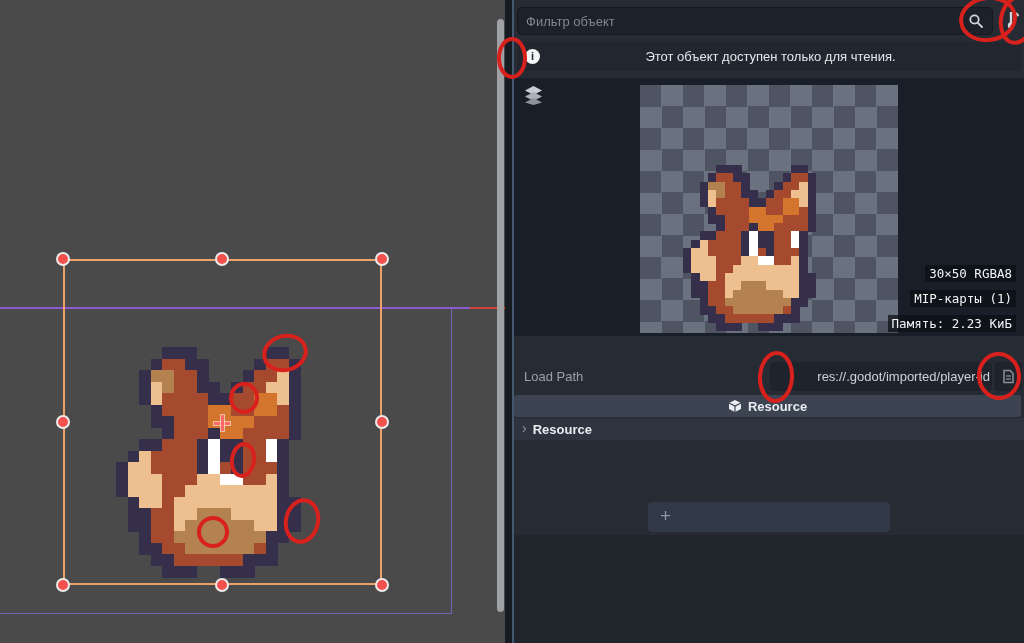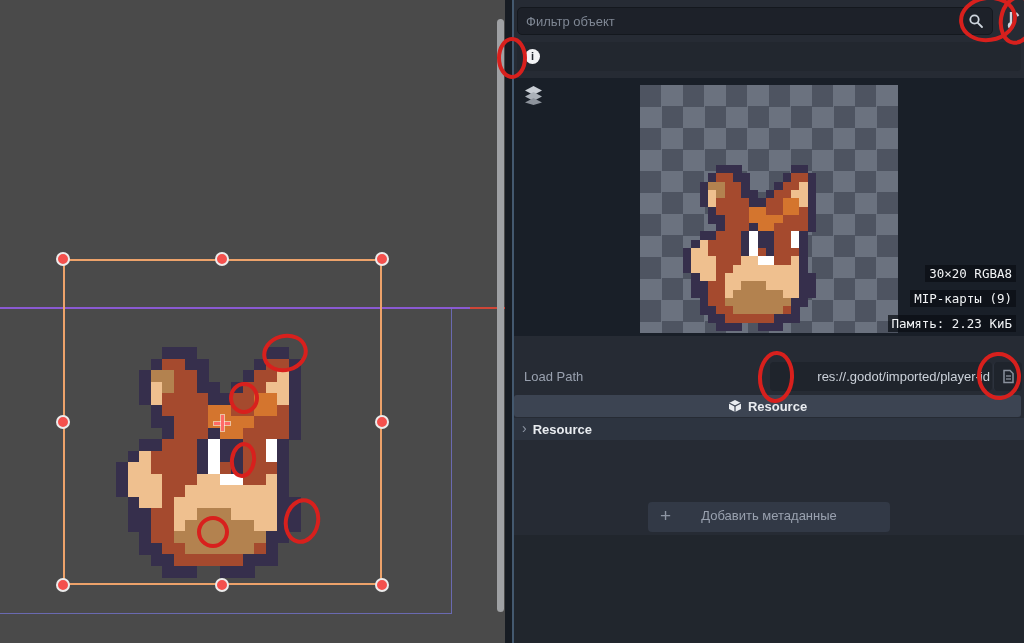--- a/index.html
+++ b/index.html
@@ -363,20 +363,21 @@
       </svg>
     </div>
     <svg class="tools-ic" viewBox="0 0 20 21">
       <line x1="10" y1="2" x2="10" y2="14" stroke="#cfd6de" stroke-width="2.4"></line>
       <circle cx="10" cy="15.5" r="3.2" fill="#cfd6de"></circle>
       <line x1="15" y1="3" x2="17.5" y2="6" stroke="#cfd6de" stroke-width="2"></line>
     </svg>
 
     <div class="banner">
       <div class="info-ic">i</div>
+      <div class="banner-text">Этот объект доступен только для чтения.</div>
     </div>
 
     <div class="preview-row">
       <svg class="layers-ic" viewBox="0 0 21 21">
         <polygon points="10.5,1 19,5.5 10.5,10 2,5.5" fill="#c8cdd4"></polygon>
         <polygon points="10.5,7 19,11.5 10.5,16 2,11.5" fill="#aab0b8"></polygon>
         <polygon points="10.5,13 19,17.5 10.5,20 2,17.5" fill="#8d939c"></polygon>
       </svg>
       <div class="checker">
         <div class="sprite" style="left:43px;top:80px;">
@@ -625,22 +626,22 @@
             <div style="position: absolute; left: 107.9px; top: 149.4px; width: 8.8px; height: 8.8px; background: rgb(54, 47, 76);"></div>
             <div style="position: absolute; left: 33.2px; top: 157.7px; width: 8.8px; height: 8.8px; background: rgb(54, 47, 76);"></div>
             <div style="position: absolute; left: 41.5px; top: 157.7px; width: 8.8px; height: 8.8px; background: rgb(54, 47, 76);"></div>
             <div style="position: absolute; left: 49.8px; top: 157.7px; width: 8.8px; height: 8.8px; background: rgb(54, 47, 76);"></div>
             <div style="position: absolute; left: 74.7px; top: 157.7px; width: 8.8px; height: 8.8px; background: rgb(54, 47, 76);"></div>
             <div style="position: absolute; left: 83px; top: 157.7px; width: 8.8px; height: 8.8px; background: rgb(54, 47, 76);"></div>
             <div style="position: absolute; left: 91.3px; top: 157.7px; width: 8.8px; height: 8.8px; background: rgb(54, 47, 76);"></div>
           </div>
       </div>
       <div class="chips">
-        <div class="chip"><span>30×20 RGBA8</span></div>
-        <div class="chip"><span>MIP-карты (9)</span></div>
+        <div class="chip"><span>30×50 RGBA8</span></div>
+        <div class="chip"><span>MIP-карты (1)</span></div>
         <div class="chip"><span>Память: 2.23 КиБ</span></div>
       </div>
     </div>
 
 
     <div class="prop-row" style="top:360px;height:33px;">
       <div class="prop-label">Load Path</div>
       <div class="lp-value">res://.godot/imported/player-id</div>
       <div class="lp-iconcell">
         <svg width="14" height="15" viewBox="0 0 14 15">
@@ -662,21 +663,20 @@
 
     <div class="group-row" style="top:418px;">
       <span class="chev">›</span>
       <span>Resource</span>
     </div>
 
 
 
     <div class="meta-btn">
       <span class="plus">+</span>
-      <span class="btn-label">Добавить метаданные</span>
     </div>
 
     <div class="bottom-fill"></div>
   </div>
 
   <svg class="ann-overlay" viewBox="0 0 1024 643" width="1024" height="643">
       <ellipse cx="988" cy="19" rx="27" ry="21" transform="rotate(-8 988 19)" class="ann"></ellipse>
       <ellipse cx="1017" cy="20" rx="16" ry="23" transform="rotate(10 1017 20)" class="ann"></ellipse>
       <ellipse cx="512" cy="58" rx="13" ry="19" transform="rotate(0 512 58)" class="ann"></ellipse>
       <ellipse cx="285" cy="353" rx="21" ry="17" transform="rotate(-15 285 353)" class="ann"></ellipse>

